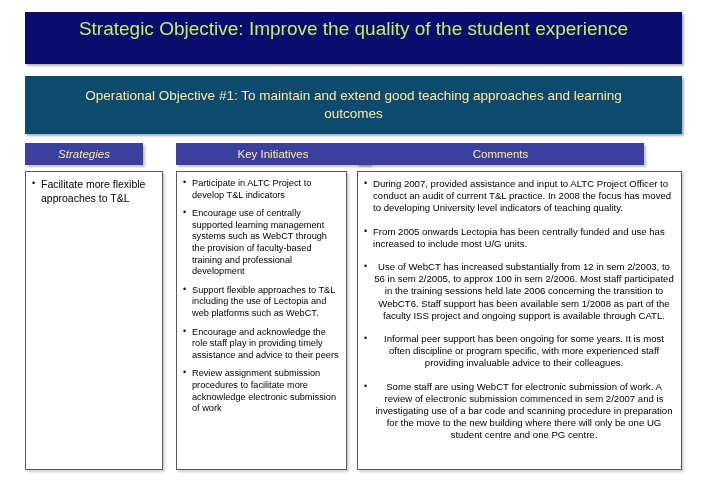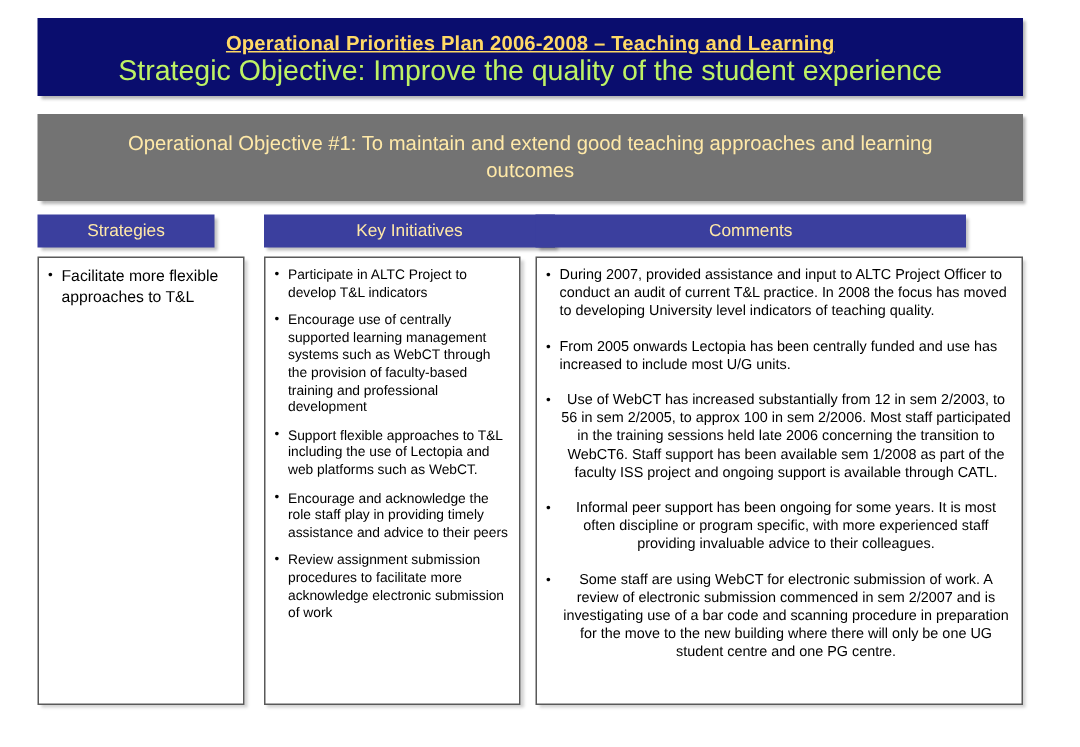--- a/index.html
+++ b/index.html
@@ -53,21 +53,21 @@
     white-space: nowrap;
   }
 
   
   .objective-banner {
     position: absolute;
     left: 25px;
     top: 76px;
     width: 657px;
     height: 58px;
-    background: #737373;
+    background: #0c4a6e;
     box-shadow: 2px 2px 2px rgba(0,0,0,0.30);
     box-sizing: border-box;
     padding: 11px 30px 0 30px;
     text-align: center;
   }
   .objective-text {
     color: #ffe9a8;
     font-size: 13.5px;
     line-height: 18px;
   }
@@ -80,21 +80,21 @@
     background: #3b3f9e;
     box-shadow: 2px 2px 2px rgba(0,0,0,0.25);
     box-sizing: border-box;
     text-align: center;
     color: #ffe9a8;
     font-size: 11.5px;
     line-height: 22px;
     white-space: nowrap;
     overflow: hidden;
   }
-  .col-head-1 { left: 25px;  width: 118px; }
+  .col-head-1 { left: 25px;  width: 118px; font-style: italic; }
   .col-head-2 { left: 176px; width: 194px; }
   .col-head-3 { left: 357px; width: 287px; }
 
   
   .col-body {
     position: absolute;
     top: 171px;
     height: 299px;
     background: #ffffff;
     border: 1px solid #595959;
@@ -145,21 +145,20 @@
     margin-top: 4px;
     text-align: center;
   }
 </style>
 </head>
 <body>
 
 <div class="slide">
 
   <div class="title-banner">
-    <div class="title-line1">Operational Priorities Plan 2006-2008 – Teaching and Learning</div>
     <div class="title-line2">Strategic Objective: Improve the quality of the student experience</div>
   </div>
 
   <div class="objective-banner">
     <div class="objective-text">Operational Objective #1: To maintain and extend good teaching approaches and learning outcomes</div>
   </div>
 
   <div class="col-head col-head-1">Strategies</div>
   <div class="col-head col-head-2">Key Initiatives</div>
   <div class="col-head col-head-3">Comments</div>

